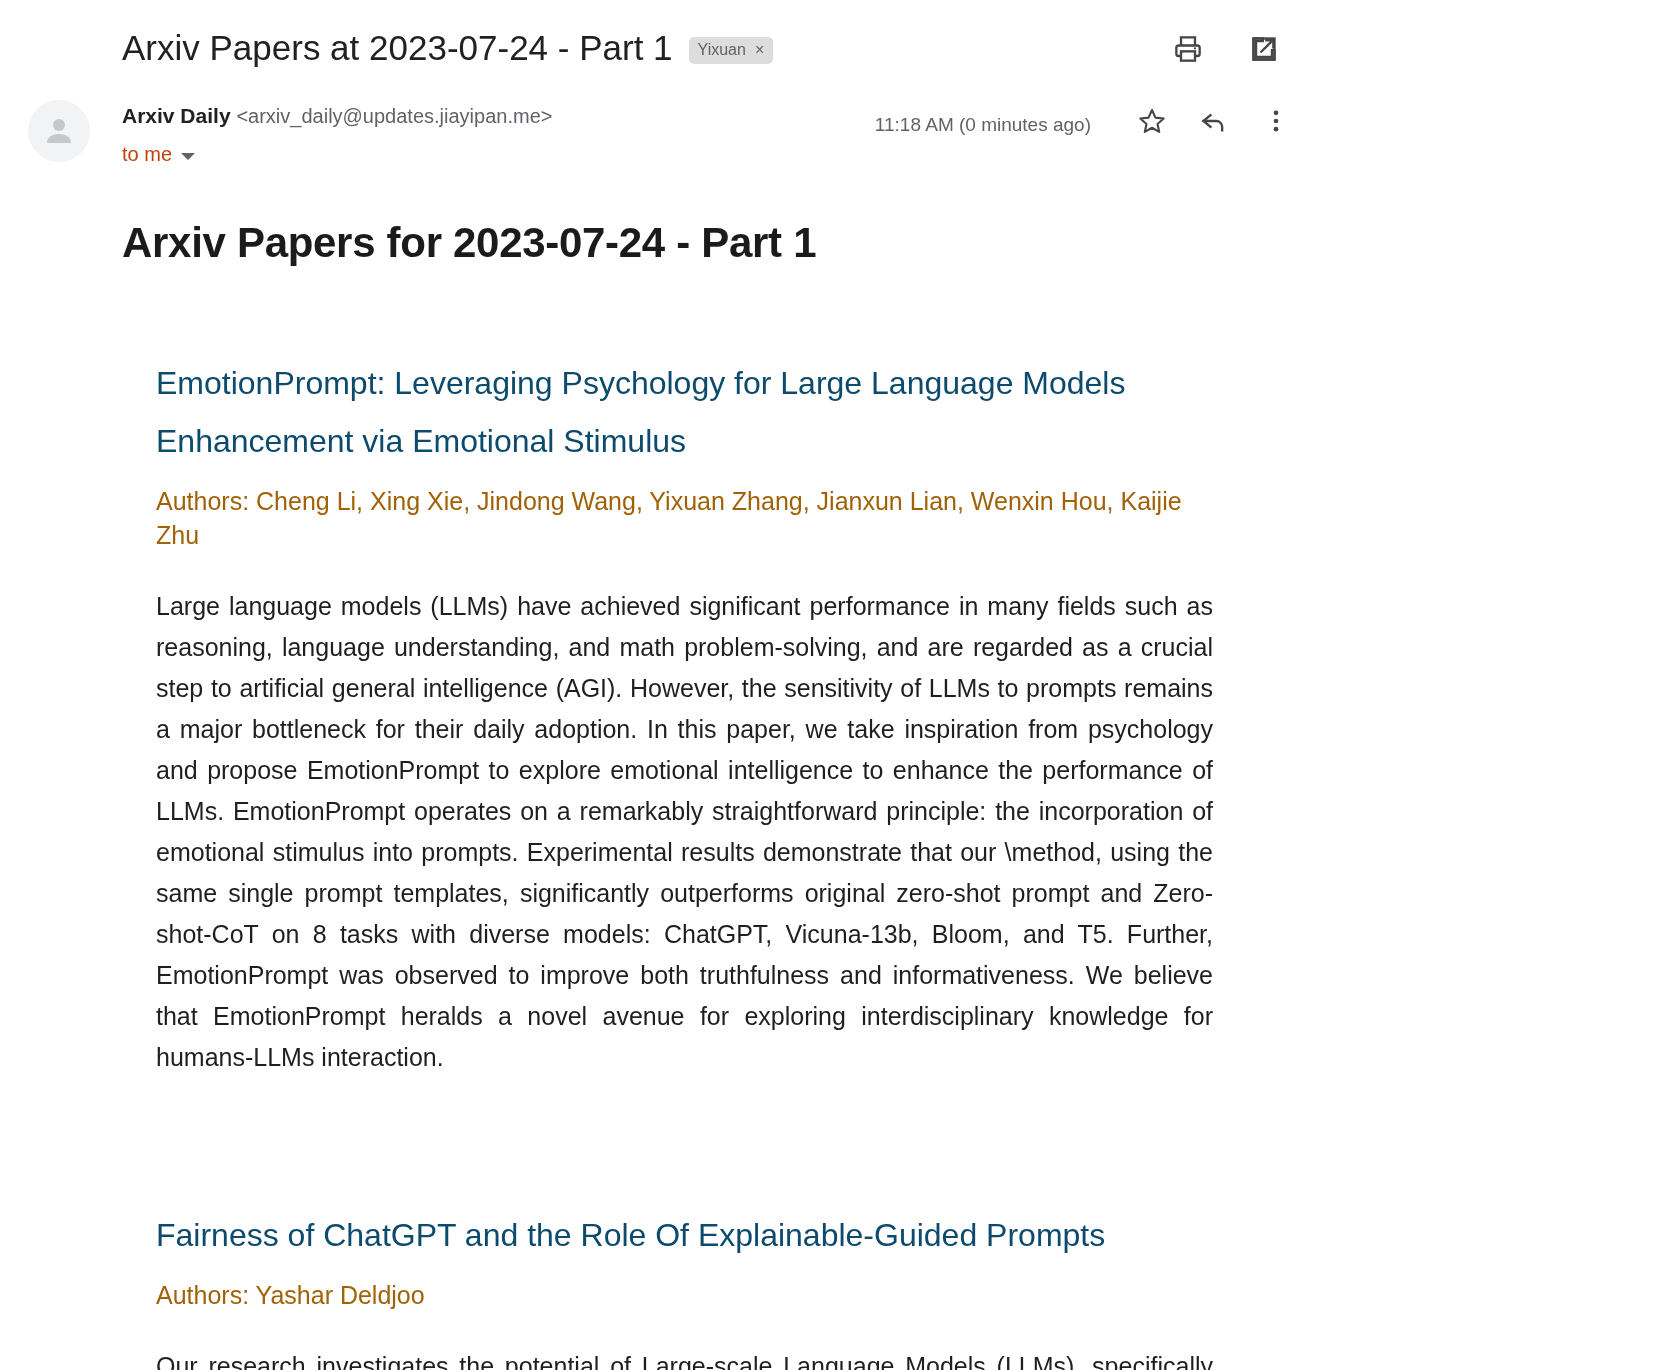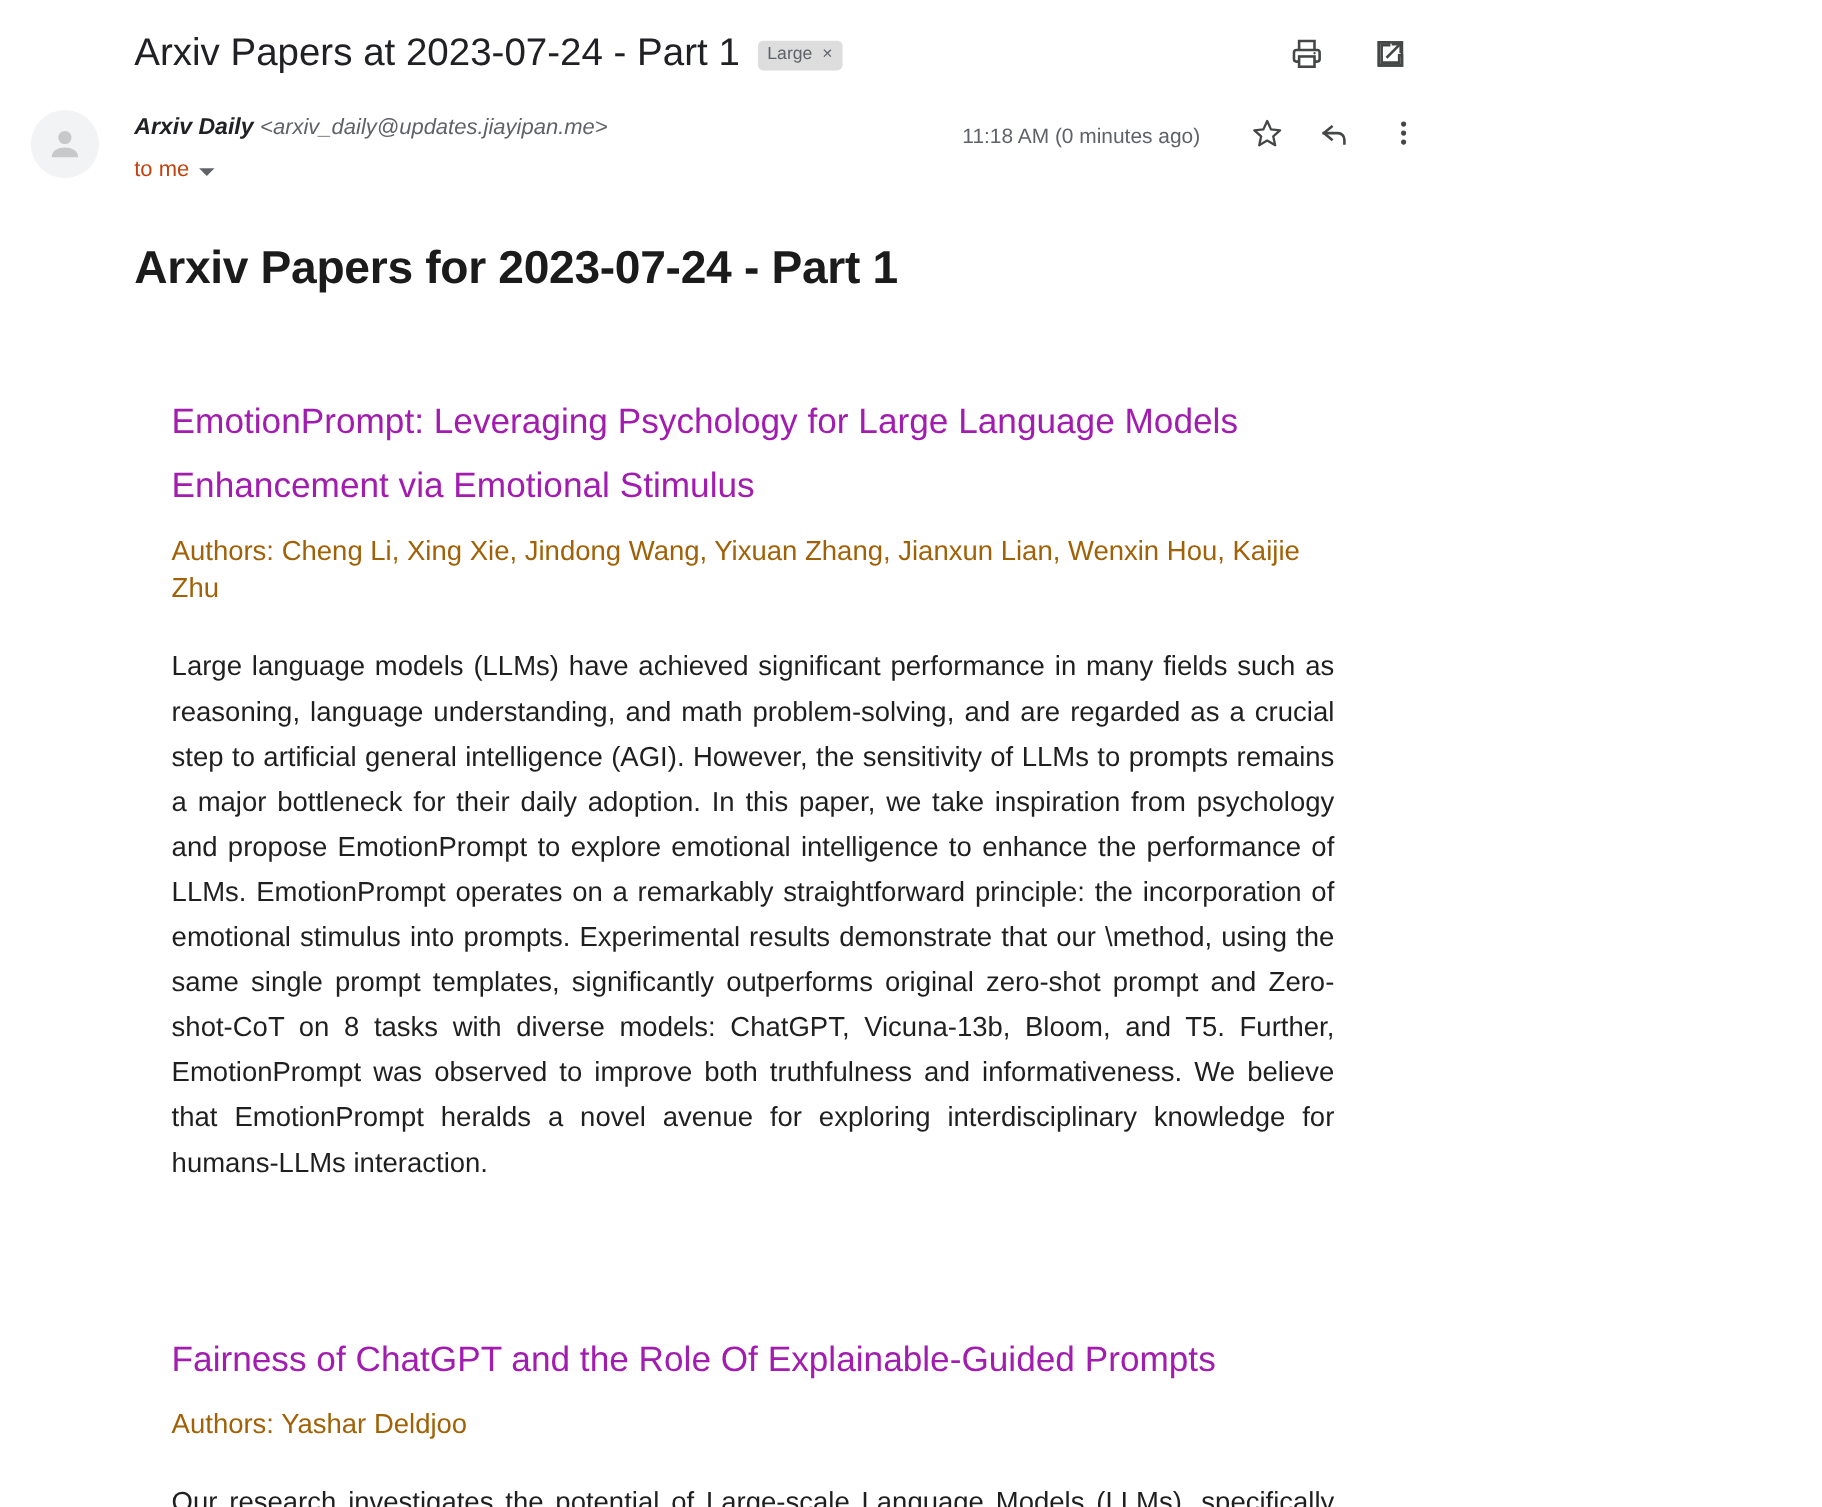--- a/index.html
+++ b/index.html
@@ -105,21 +105,20 @@
   .sender-info {
     margin-left: 32px;
     flex: 1 1 auto;
     min-width: 0;
     padding-top: 6px;
   }
   .sender-line {
     font-size: 21px;
     line-height: 28px;
     white-space: nowrap;
-    font-style: italic;
   }
   .sender-name {
     font-weight: 700;
     color: #202124;
   }
   .sender-email {
     color: #5f6368;
     font-size: 20px;
   }
   .to-line {
@@ -172,21 +171,21 @@
   .paper {
     margin-top: 86px;
     padding-left: 34px;
     padding-right: 26px;
   }
   .paper + .paper { margin-top: 128px; }
 
   .paper-title {
     font-size: 32px;
     line-height: 58px;
-    color: #a21caf;
+    color: #0c4a6e;
     font-weight: 400;
     text-decoration: none;
     display: block;
     max-width: 1180px;
     cursor: pointer;
   }
   .paper-authors {
     font-size: 25px;
     line-height: 34px;
     color: #a16207;
@@ -203,21 +202,21 @@
 </style>
 </head>
 <body>
 
 <div class="mail-root">
 
   <div class="subject-row">
     <div class="subject-left">
       <span class="subject-title">Arxiv Papers at 2023-07-24 - Part 1</span>
       <span class="label-chip">
-        <span>Large</span>
+        <span>Yixuan</span>
         <span class="chip-x">×</span>
       </span>
     </div>
     <div class="subject-actions">
       <span class="icon-btn" title="Print">
         <svg width="28" height="28" viewBox="0 0 24 24" fill="none" stroke="#444746" stroke-width="2">
           <polyline points="6,9 6,2 18,2 18,9"></polyline>
           <path d="M6 18H4a2 2 0 0 1-2-2v-5a2 2 0 0 1 2-2h16a2 2 0 0 1 2 2v5a2 2 0 0 1-2 2h-2"></path>
           <rect x="6" y="14" width="12" height="8"></rect>
           <circle cx="18" cy="11.5" r="0.9" fill="#444746" stroke="none"></circle>

